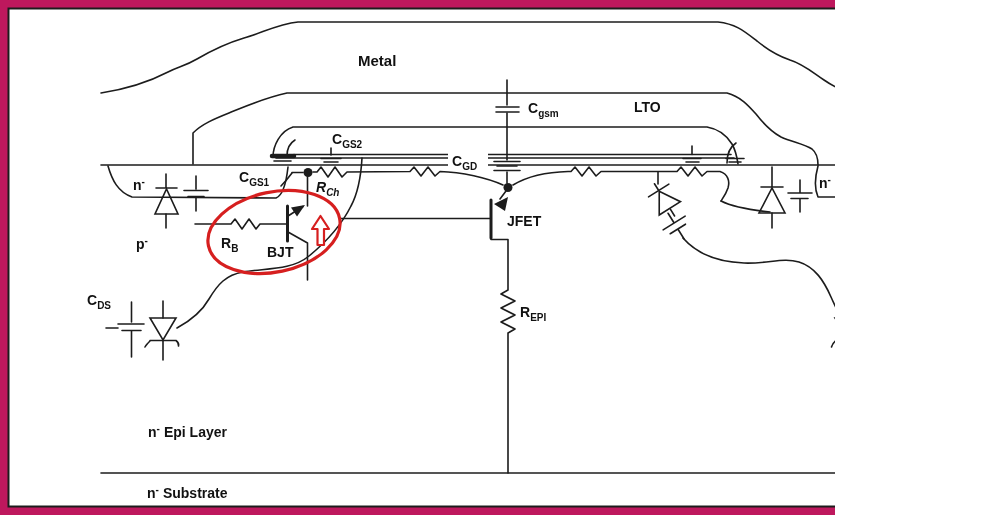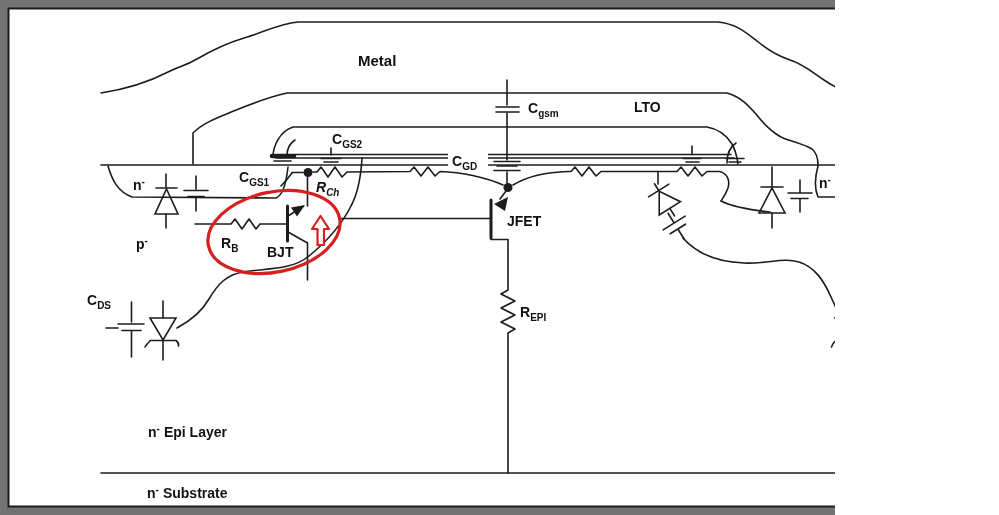--- a/index.html
+++ b/index.html
@@ -1,16 +1,16 @@
 <!DOCTYPE html>
 <html><head>
 <meta charset="utf-8">
 <style>
   html,body{margin:0;padding:0;background:#ffffff;}
-  .stage{position:relative;width:835px;height:515px;background:#737373;overflow:hidden;}
+  .stage{position:relative;width:835px;height:515px;background:#be185d;overflow:hidden;}
   svg{display:block;}
   .ln{fill:none;stroke:#1c1c1c;stroke-width:1.6;stroke-linecap:round;stroke-linejoin:round;}
   .thick{stroke-width:3;}
   .contact{stroke-width:4.5;}
   .lbl{font-family:"Liberation Sans","DejaVu Sans",sans-serif;font-weight:bold;font-size:14px;fill:#111;}
   .lbl-big{font-size:15px;}
   .sub{font-size:10px;font-weight:bold;}
   .sup{font-size:10px;font-weight:bold;}
   .ital{font-style:italic;}
   .red{stroke:#d61f1f;}

